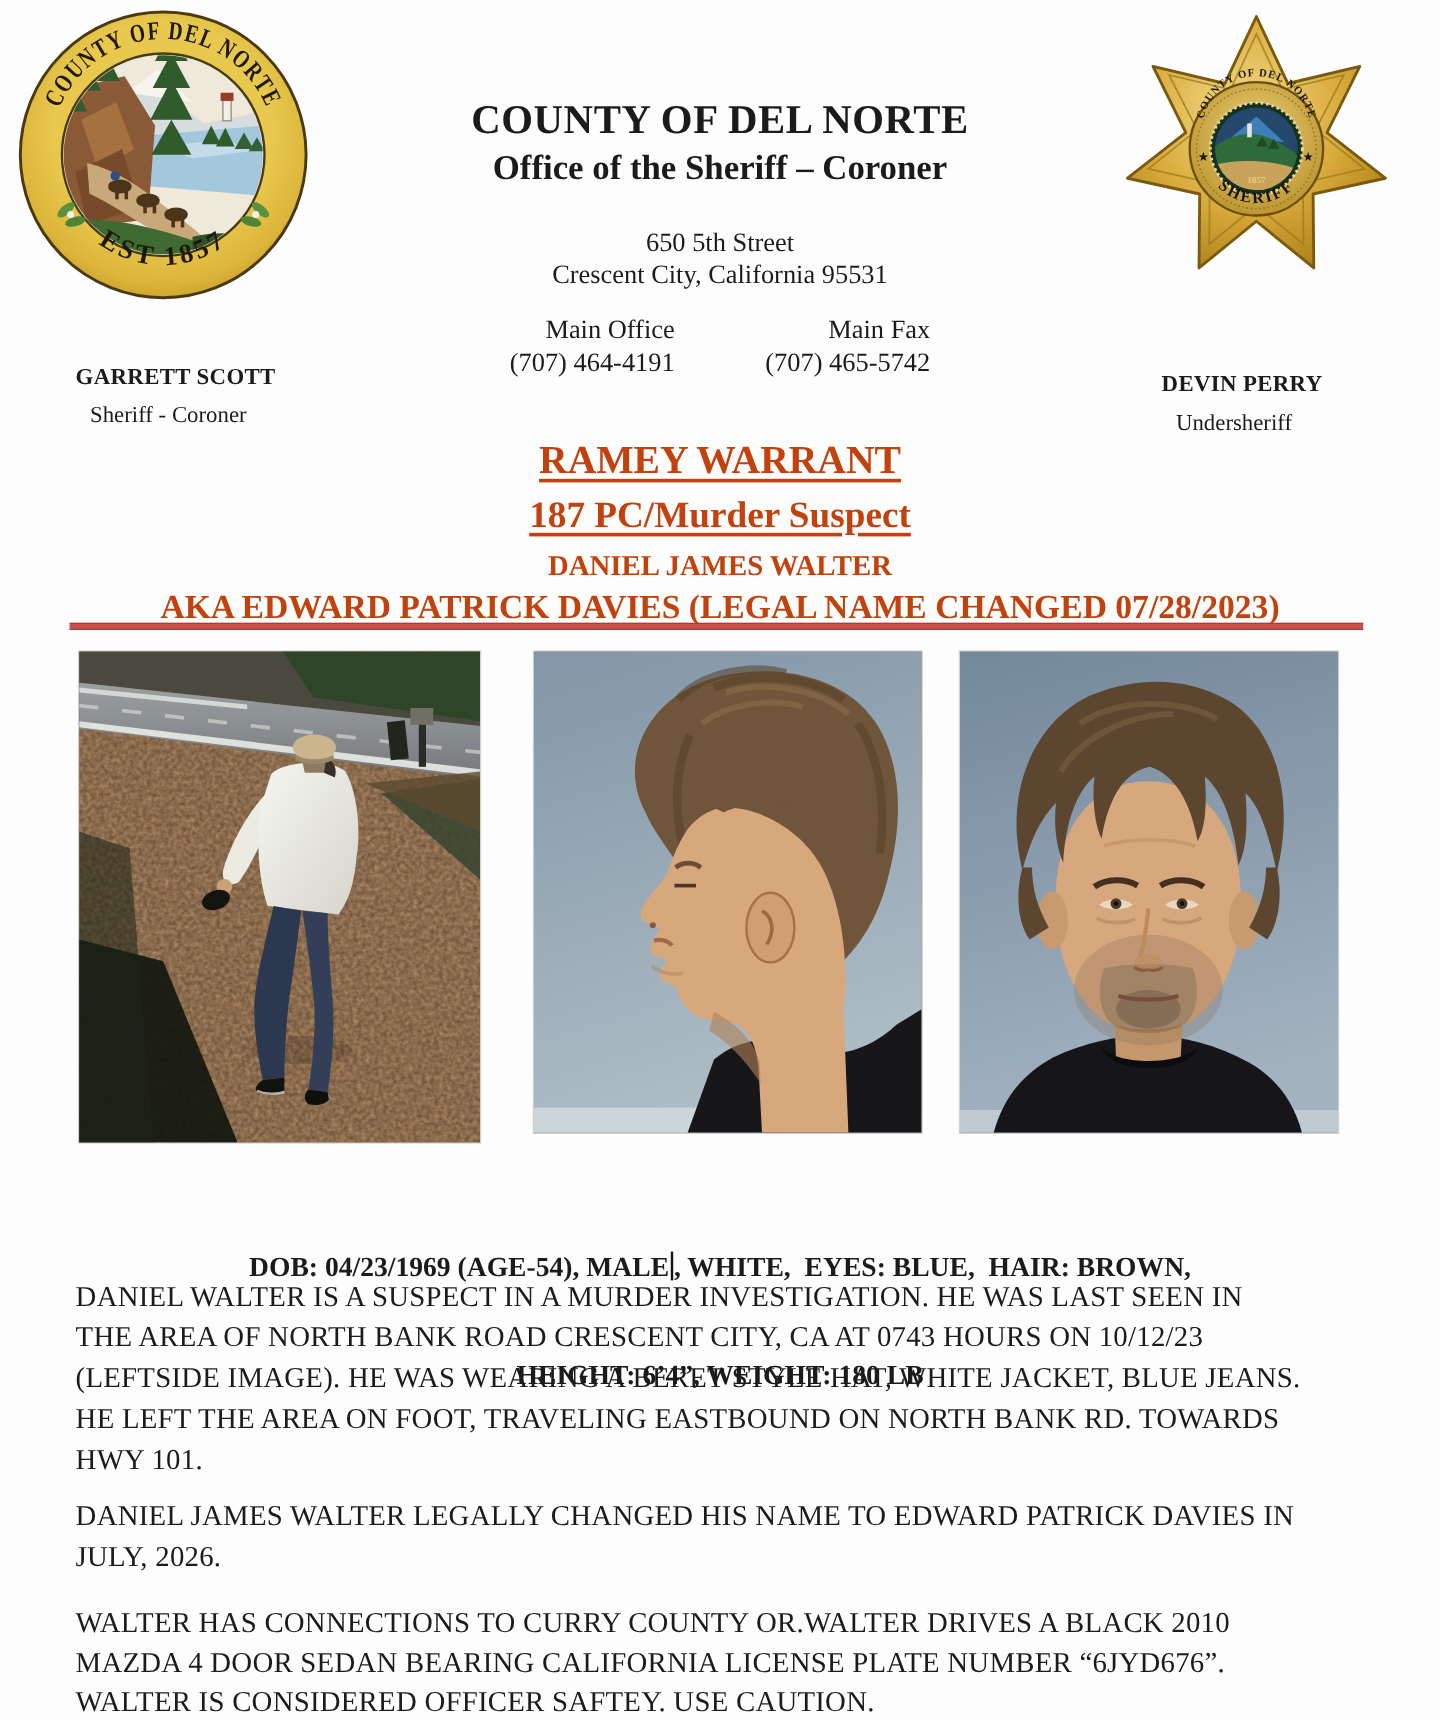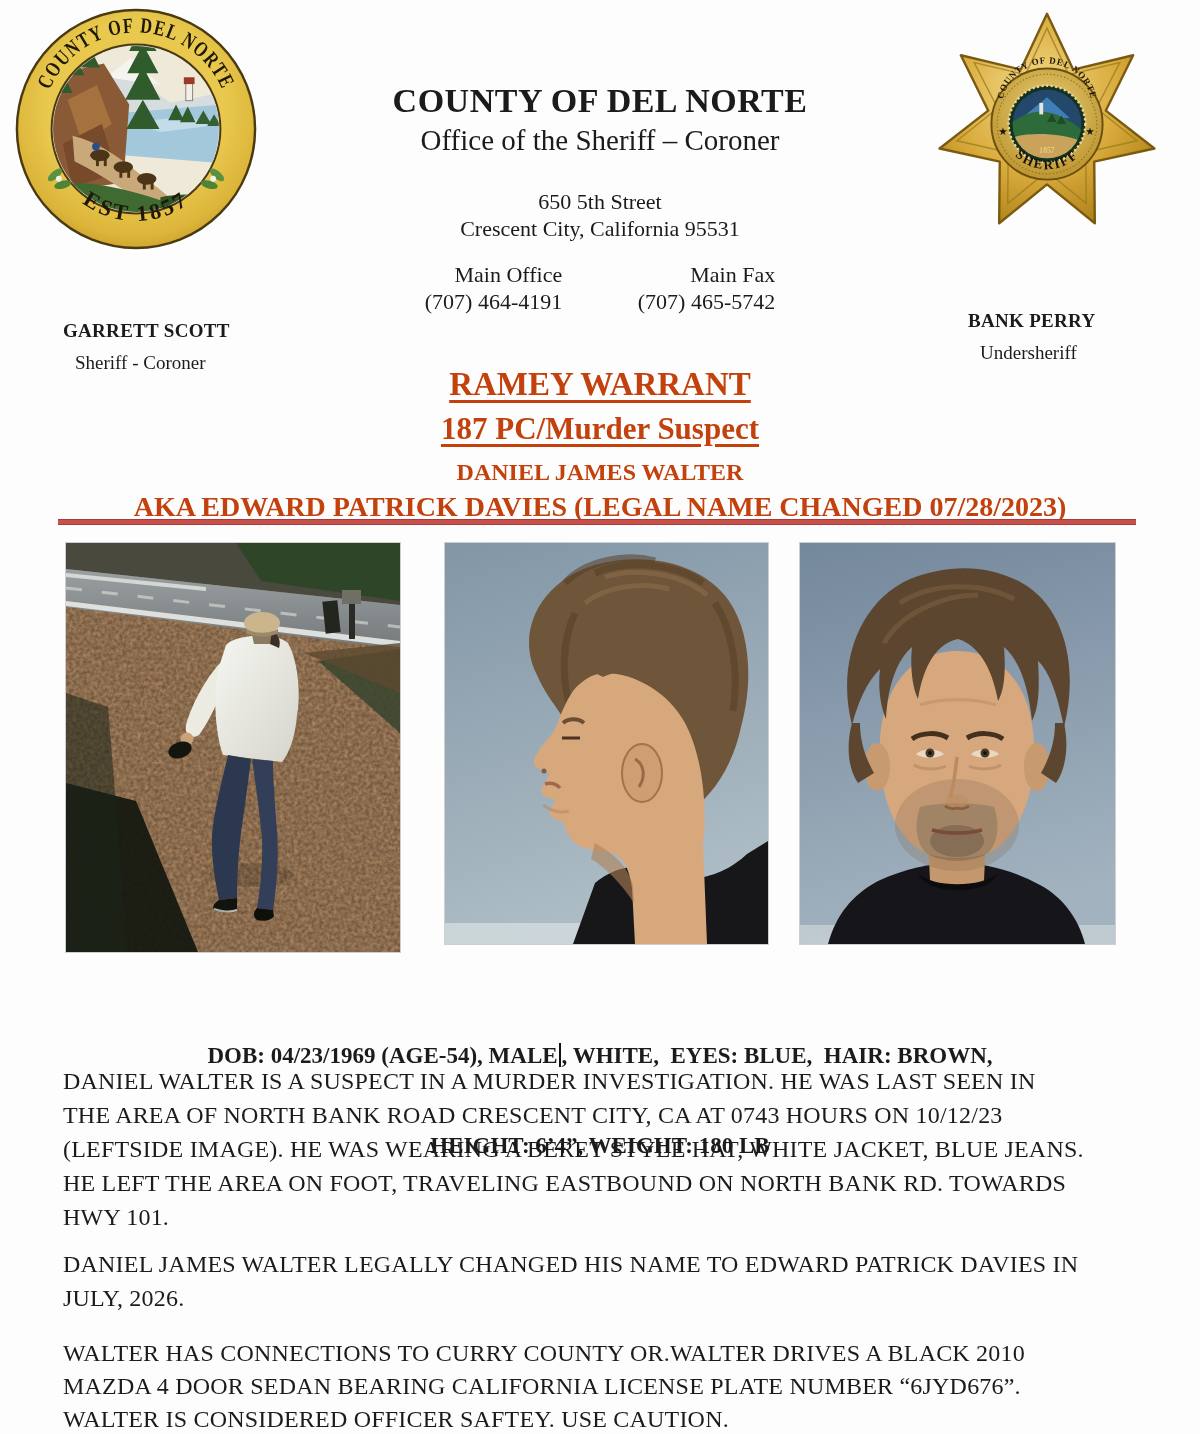--- a/index.html
+++ b/index.html
@@ -4,26 +4,26 @@
 <style>
   html,body{margin:0;padding:0;background:#ffffff;}
   .page{position:relative;width:1200px;height:1434px;background:#fdfdfd;overflow:hidden;
         font-family:"Liberation Serif", serif;color:#1b1b1b;}
   .abs{position:absolute;}
   
   .seal{left:14px;top:6px;width:244px;height:246px;}
   .badge{left:932px;top:4px;width:230px;height:240px;}
   .hdr{left:0;right:0;top:80px;text-align:center;}
   .hdr-title{font-size:34px;font-weight:bold;letter-spacing:.5px;line-height:42px;}
-  .hdr-sub{font-size:29px;font-weight:normal;line-height:36px;}
+  .hdr-sub{font-size:29px;font-weight:bold;line-height:36px;}
   .hdr-addr{font-size:22px;line-height:27px;margin-top:30px;}
   .phones{margin-top:19px;font-size:22px;line-height:27px;}
   .phone-col{display:inline-block;margin:0 35px;text-align:right;}
   
-  .off-left{left:63px;top:320px;font-size:19px;}
+  .off-left{left:63px;top:304px;font-size:19px;}
   .off-right{left:968px;top:310px;font-size:19px;}
   .off-name{font-weight:bold;letter-spacing:.3px;}
   .off-title{margin-top:10px;margin-left:12px;}
   
   .warrant{left:0;right:0;top:366px;text-align:center;color:#c2410c;}
   .w1{font-size:33px;font-weight:bold;text-decoration:underline;text-decoration-thickness:2.5px;text-underline-offset:5px;}
   .w2{font-size:31px;font-weight:bold;margin-top:8px;text-decoration:underline;text-decoration-thickness:2.5px;text-underline-offset:5px;}
   .w3{font-size:24px;font-weight:bold;margin-top:12px;}
   .w4{font-size:28px;font-weight:bold;margin-top:5px;}
   .divider{left:58px;top:519px;width:1078px;height:4px;background:#c9514c;
@@ -177,21 +177,21 @@
         <div>(707) 465-5742</div>
       </div>
     </div>
   </div>
 
   <div class="abs off-left">
     <div class="off-name">GARRETT SCOTT</div>
     <div class="off-title">Sheriff - Coroner</div>
   </div>
   <div class="abs off-right">
-    <div class="off-name">BANK PERRY</div>
+    <div class="off-name">DEVIN PERRY</div>
     <div class="off-title">Undersheriff</div>
   </div>
 
   <div class="abs warrant">
     <div class="w1">RAMEY WARRANT</div>
     <div class="w2">187 PC/Murder Suspect</div>
     <div class="w3">DANIEL JAMES WALTER</div>
     <div class="w4">AKA EDWARD PATRICK DAVIES (LEGAL NAME CHANGED 07/28/2023)</div>
   </div>
 

